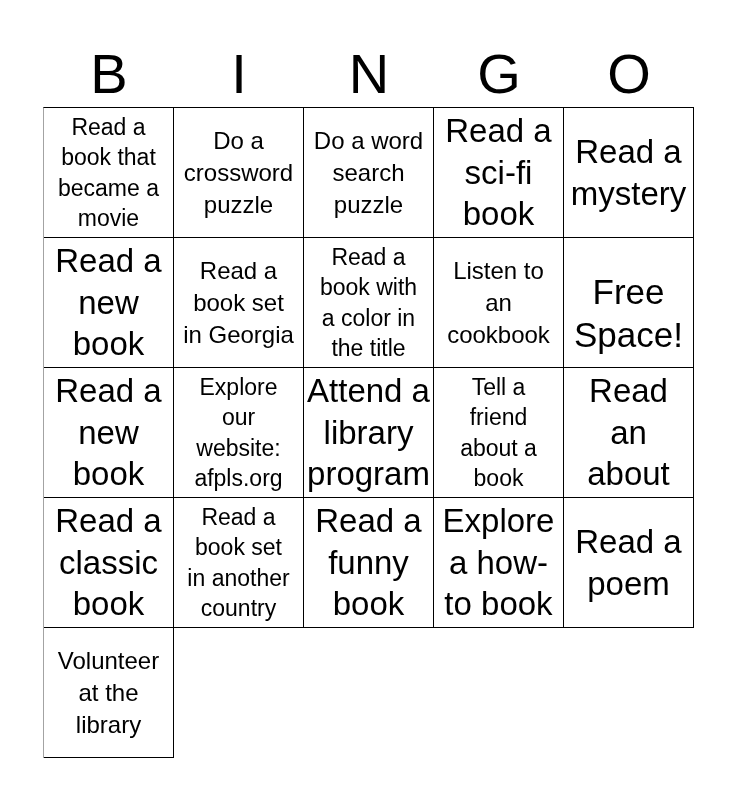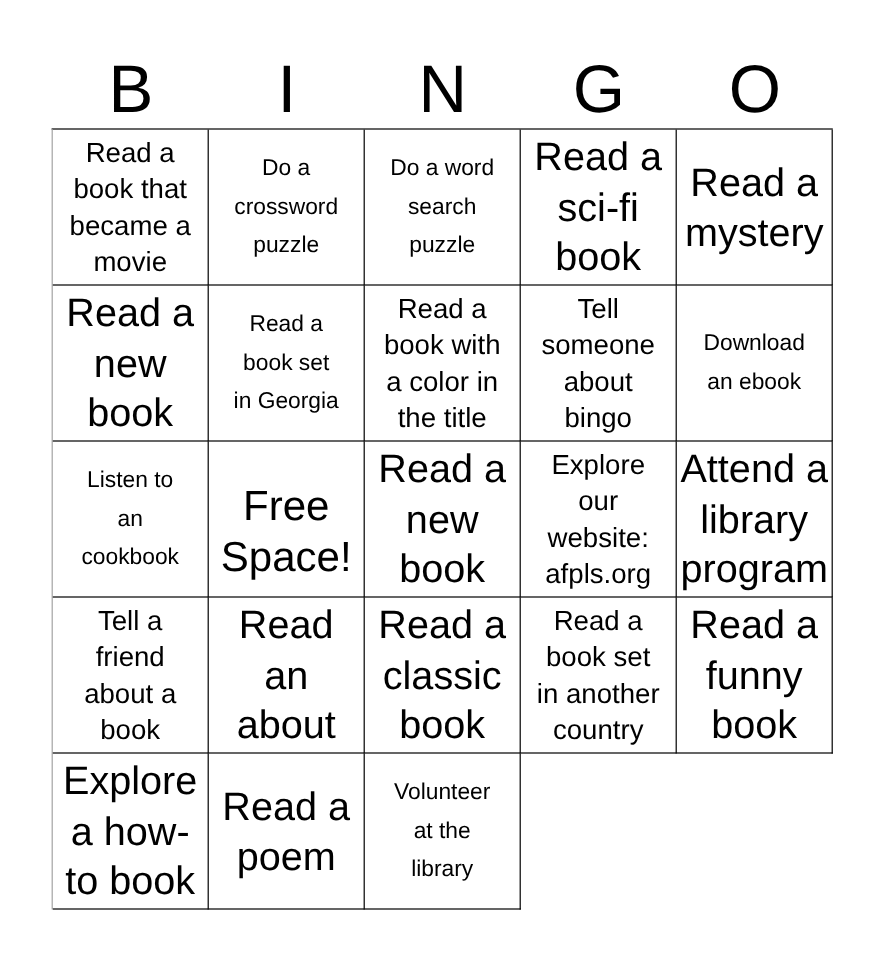--- a/index.html
+++ b/index.html
@@ -53,21 +53,21 @@
       padding: 0 1px;
       box-sizing: border-box;
       overflow: hidden;
       cursor: pointer;
     }
     .cell span {
       display: block;
       white-space: pre-line;
     }
     .fs-s { font-size: 23px; line-height: 30.5px; }
-    .fs-m { font-size: 19px; line-height: 32px; }
+    .fs-m { font-size: 24px; line-height: 32px; }
     .fs-l { font-size: 33px; line-height: 41.5px; }
     .fs-xl { font-size: 35px; line-height: 43px; margin-top: 20px; }
   </style>
 </head>
 <body>
 
 <div class="header">
   <div class="header-letter">B</div>
   <div class="header-letter">I</div>
   <div class="header-letter">N</div>
@@ -109,30 +109,20 @@
     <div class="cell">
       <span class="fs-m">Read a
 book set
 in Georgia</span>
     </div>
     <div class="cell">
       <span class="fs-s">Read a
 book with
 a color in
 the title</span>
-    </div>
-    <div class="cell">
-      <span class="fs-s">Tell
-someone
-about
-bingo</span>
-    </div>
-    <div class="cell">
-      <span class="fs-m">Download
-an ebook</span>
     </div>
     <div class="cell">
       <span class="fs-m">Listen to
 an
 cookbook</span>
     </div>
     <div class="cell">
       <span class="fs-xl">Free
 Space!</span>
     </div>

